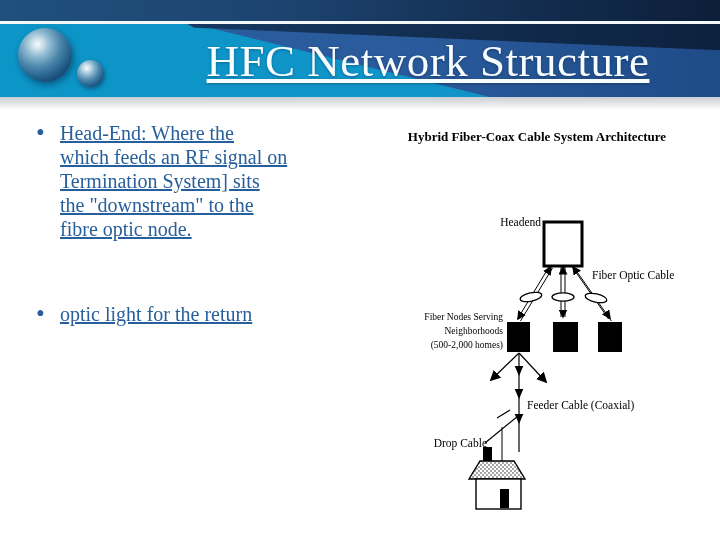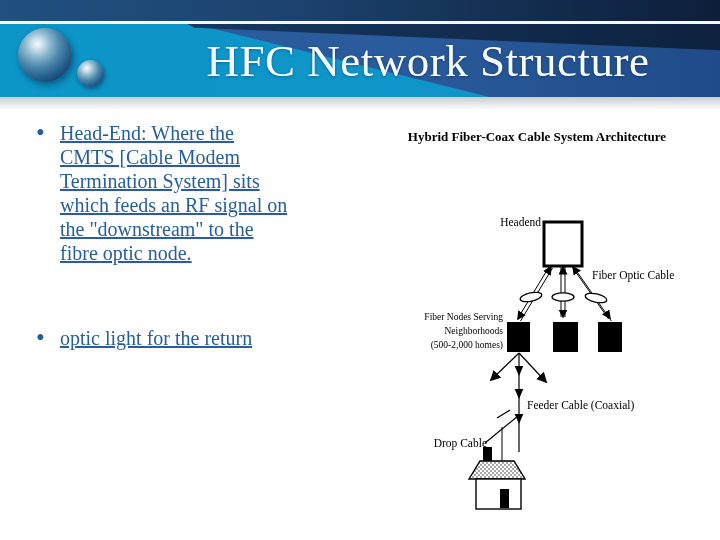--- a/index.html
+++ b/index.html
@@ -26,20 +26,21 @@
     content:"";position:absolute;inset:0;
     background:linear-gradient(to right,rgba(23,62,106,.95),rgba(12,31,58,.95));
     clip-path:polygon(26% 0,100% 0,100% 36%,27% 5%);
   }
   .slide-title{
     position:absolute;top:0;left:0;width:100%;height:100%;z-index:3;
     display:flex;align-items:center;justify-content:center;
     padding-left:136px;box-sizing:border-box;
     color:#f7fcff;font-size:45px;letter-spacing:.5px;
     text-shadow:0 1px 3px rgba(0,20,45,.35);
+    text-decoration:underline;
   }
   .banner-shadow{
     position:absolute;top:97px;left:0;width:720px;height:13px;
     background:linear-gradient(to bottom,#c9ced2,#ffffff);
   }
   .sphere{position:absolute;border-radius:50%;z-index:4;}
   .sphere-large{
     left:18px;top:28px;width:54px;height:54px;
     background:radial-gradient(circle at 36% 30%,#f4fafc 0%,#cfe2ec 10%,#8cb8cf 25%,#4b86ab 45%,#24608c 65%,#143f69 82%,#0e2c4f 100%);
     box-shadow:2px 3px 6px rgba(0,25,55,.45);
@@ -73,23 +74,22 @@
   <div class="banner-shadow"></div>
 
   <div class="sphere sphere-large"></div>
   <div class="sphere sphere-small"></div>
 
   <div class="bullets">
     <div class="bullet">
       <div class="bullet-marker">•</div>
       <div class="bullet-lines">
         <div>Head-End: Where the</div>
-        <div>CMTS [Cable Modem</div>
+        <div>which feeds an RF signal on</div>
         <div>Termination System] sits</div>
-        <div>which feeds an RF signal on</div>
         <div>the "downstream" to the</div>
         <div>fibre optic node.</div>
       </div>
     </div>
     <div class="bullet">
       <div class="bullet-marker">•</div>
       <div class="bullet-lines">
         <div>optic light for the return</div>
       </div>
     </div>

